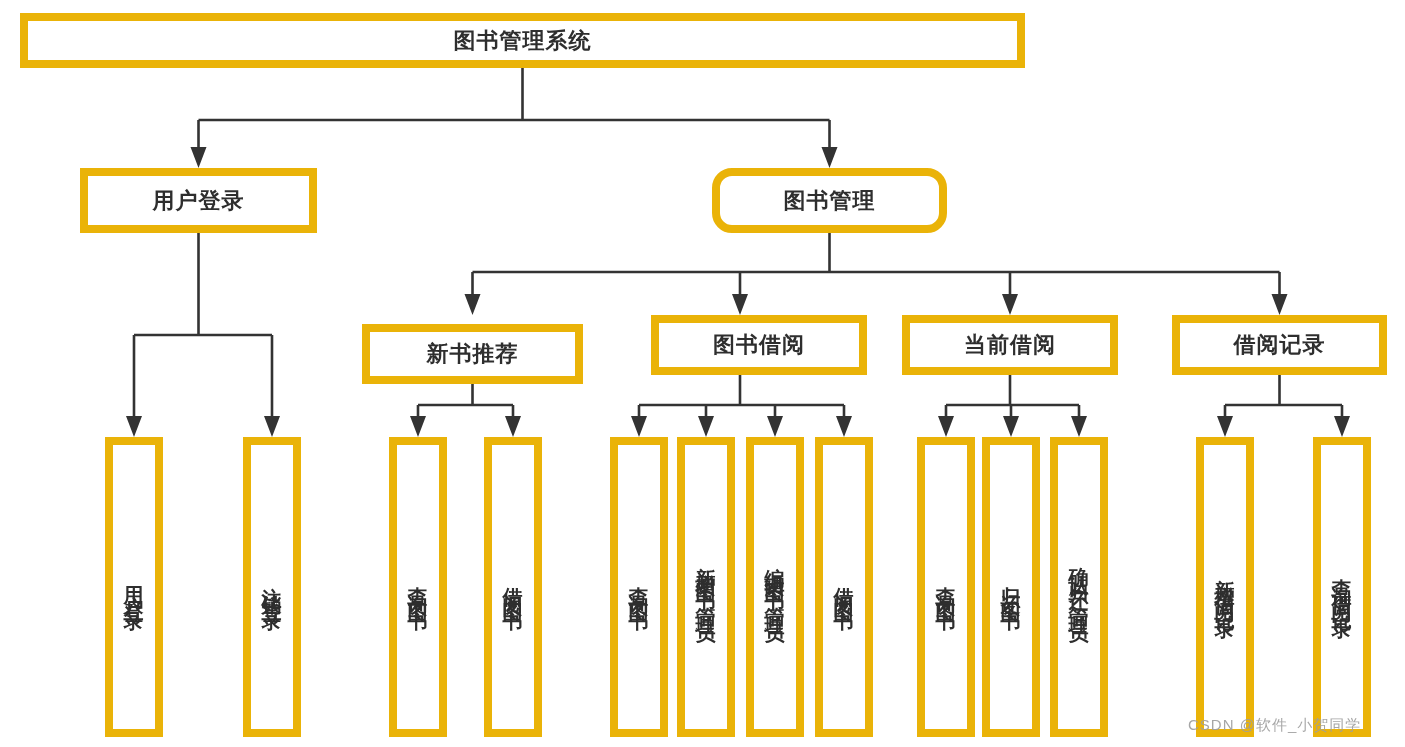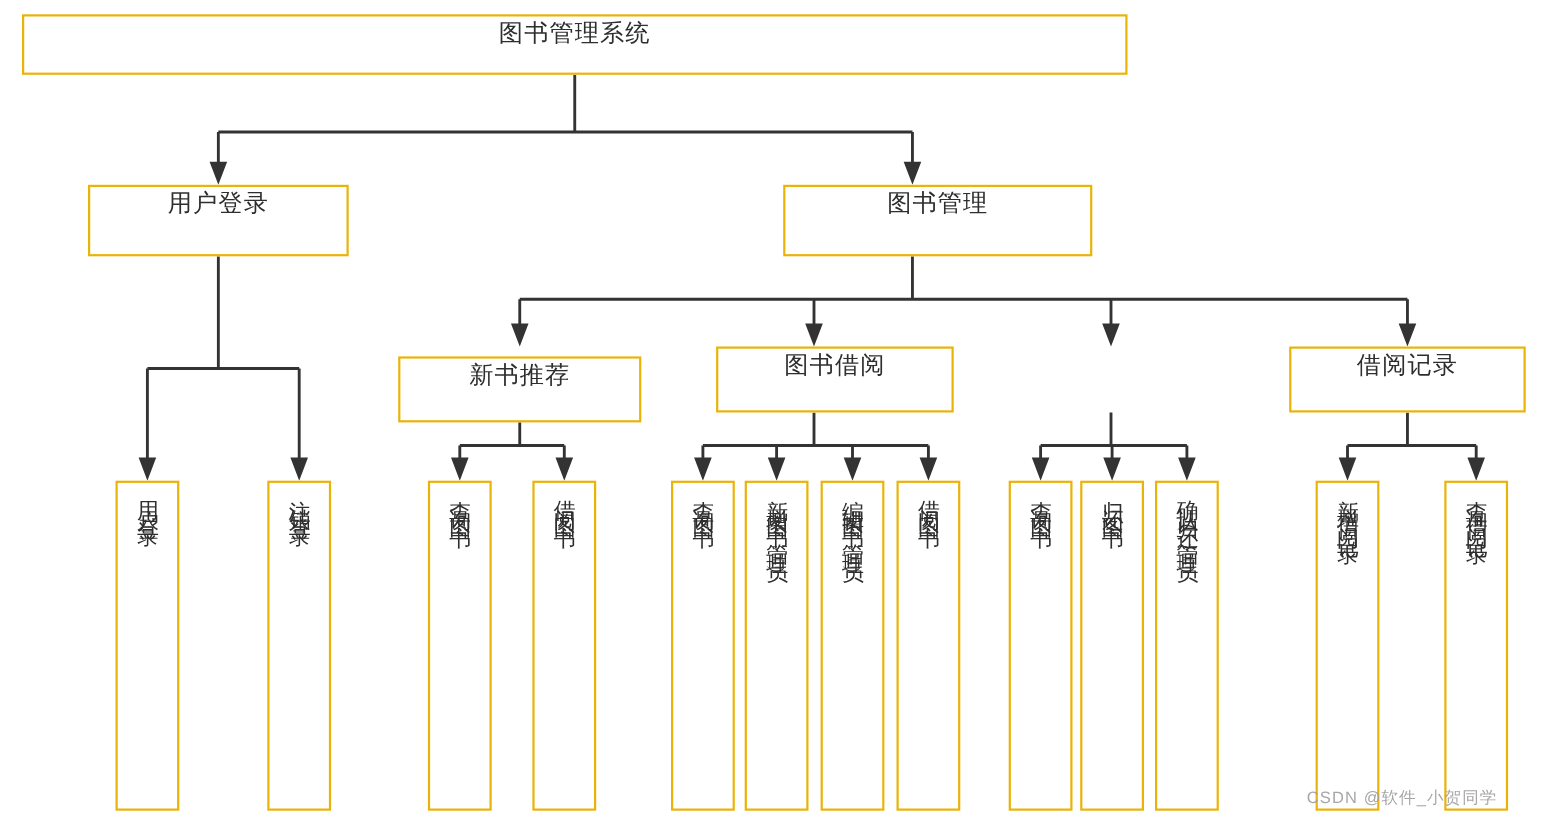--- a/index.html
+++ b/index.html
@@ -16,25 +16,27 @@
 
   #connectors {
     position: absolute;
     left: 0; top: 0;
     width: 1405px; height: 747px;
     pointer-events: none;
   }
 
   .node {
     position: absolute;
-    border: 2px solid #eab308;
+    border: 8px solid #eab308;
     background: #ffffff;
     display: flex;
+    align-items: center;
     justify-content: center;
     color: #2e2e2e;
+    font-weight: bold;
   }
 
   .node.h { font-size: 22px; letter-spacing: 1px; }
 
   .node.leaf {
     width: 58px;
     height: 300px;
     top: 437px;
   }
 
@@ -83,29 +85,32 @@
     </g>
   </svg>
 
   <div class="node h" style="left:20px; top:13px; width:1005px; height:55px;">
     <span>图书管理系统</span>
   </div>
 
   <div class="node h" style="left:80px; top:168px; width:237px; height:65px;">
     <span>用户登录</span>
   </div>
-  <div class="node h" style="left:712px; top:168px; width:281px; height:65px;">
+  <div class="node h" style="left:712px; top:168px; width:235px; height:65px;border-radius:20px;">
     <span>图书管理</span>
   </div>
 
   <div class="node h" style="left:362px; top:324px; width:221px; height:60px;">
     <span>新书推荐</span>
   </div>
   <div class="node h" style="left:632px; top:315px; width:216px; height:60px;margin-left:19px;">
     <span>图书借阅</span>
+  </div>
+  <div class="node h" style="left:902px; top:315px; width:216px; height:60px;">
+    <span>当前借阅</span>
   </div>
   <div class="node h" style="left:1172px; top:315px; width:215px; height:60px;">
     <span>借阅记录</span>
   </div>
 
   <div class="node leaf" style="left:105px;">
     <span class="vtext">用户登录</span>
   </div>
   <div class="node leaf" style="left:243px;">
     <span class="vtext">注销登录</span>

